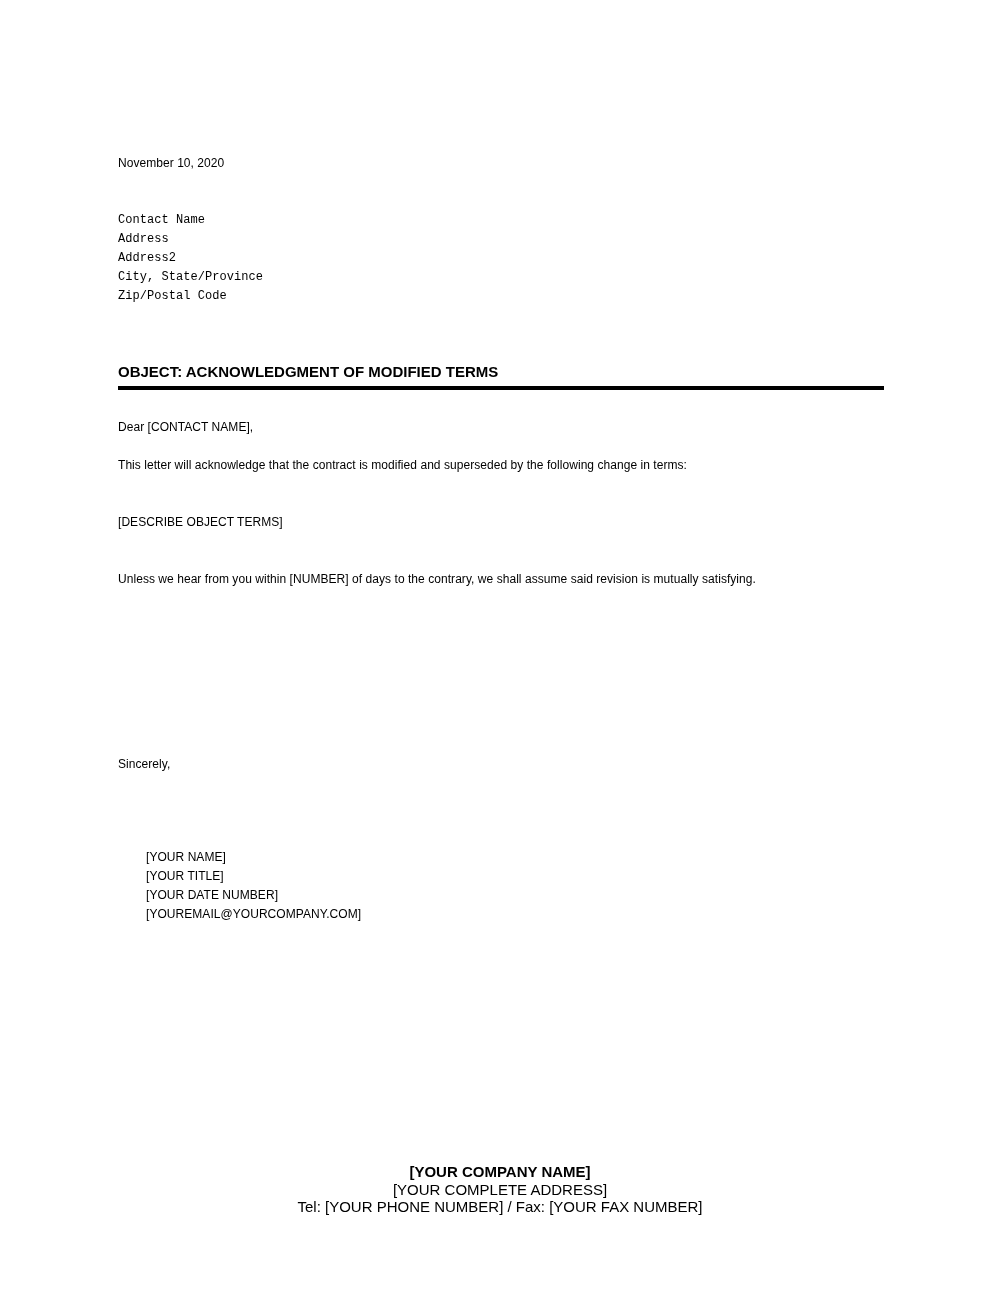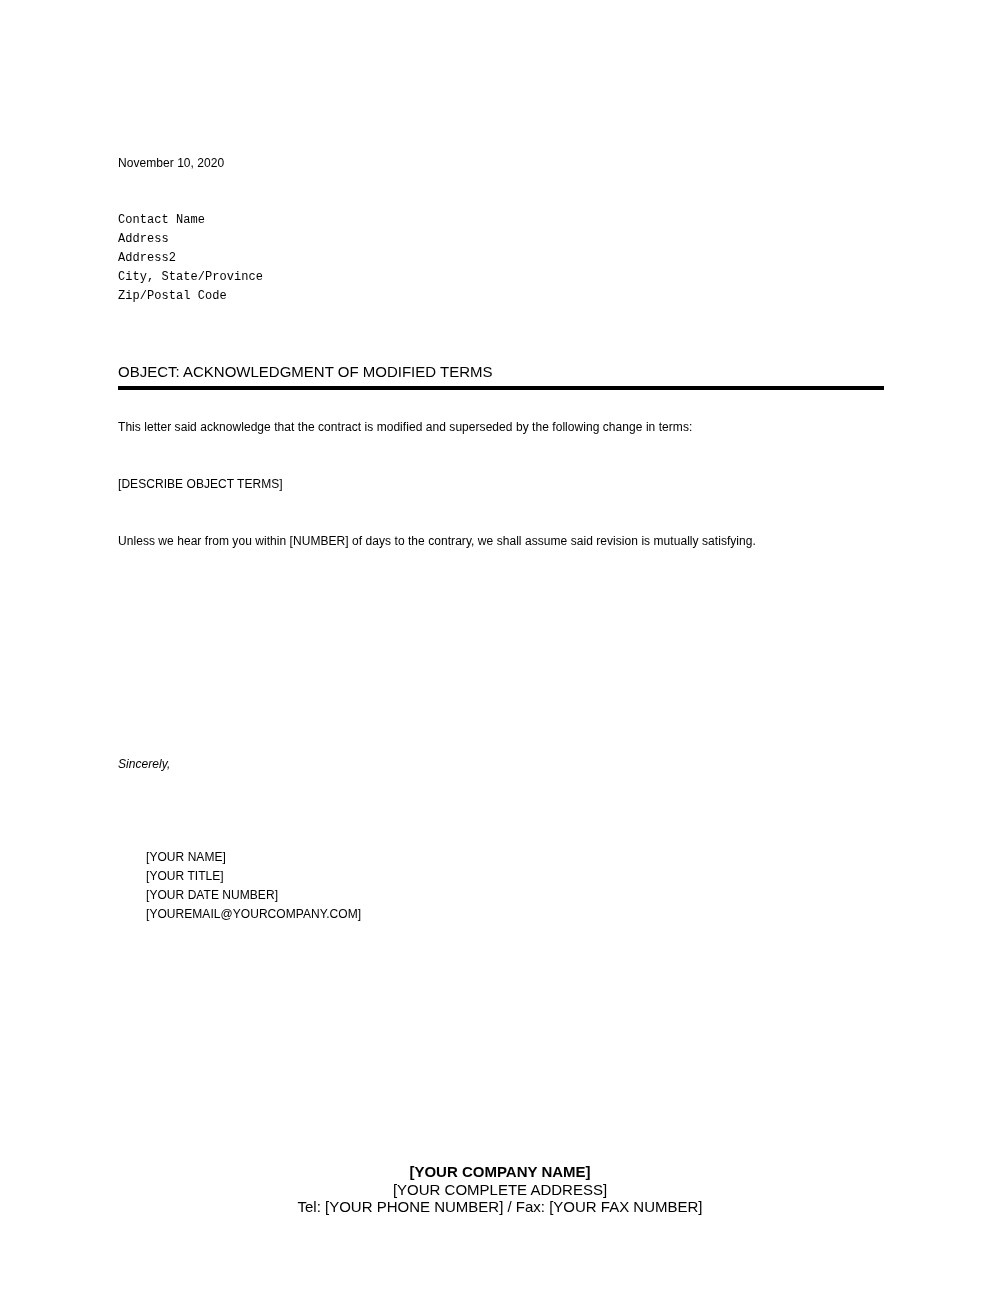--- a/index.html
+++ b/index.html
@@ -49,21 +49,21 @@
   .recipient-block .addr-line {
     white-space: nowrap;
   }
   
   .object-heading {
     position: absolute;
     top: 362px;
     left: 0;
     font-size: 15px;
     line-height: 19px;
-    font-weight: normal;
+    font-weight: bold;
     white-space: nowrap;
   }
   .divider-rule {
     position: absolute;
     top: 386px;
     left: 0;
     width: 766px;
     height: 4px;
     background: #000000;
   }
@@ -79,21 +79,20 @@
   }
   .body-flow p.tight {
     margin-bottom: 0;
   }
   .spacer-38 { height: 38px; }
   
   .closing-line {
     position: absolute;
     top: 755px;
     left: 0;
-    font-style: italic;
   }
   .signature-block {
     position: absolute;
     top: 848px;
     left: 0;
     margin-left: 28px;
   }
   .signature-block .sig-line {
     white-space: nowrap;
   }
@@ -130,21 +129,22 @@
       <div class="addr-line">Address2</div>
       <div class="addr-line">City, State/Province</div>
       <div class="addr-line">Zip/Postal Code</div>
     </div>
 
     <div class="object-heading">OBJECT: ACKNOWLEDGMENT OF MODIFIED TERMS</div>
 
     <div class="divider-rule"></div>
 
     <div class="body-flow letter-text">
-      <p class="tight">This letter said acknowledge that the contract is modified and superseded by the following change in terms:</p>
+      <p>Dear [CONTACT NAME],</p>
+      <p class="tight">This letter will acknowledge that the contract is modified and superseded by the following change in terms:</p>
       <div class="spacer-38"></div>
       <p class="tight">[DESCRIBE OBJECT TERMS]</p>
       <div class="spacer-38"></div>
       <p class="tight">Unless we hear from you within [NUMBER] of days to the contrary, we shall assume said revision is mutually satisfying.</p>
     </div>
 
     <div class="closing-line letter-text">Sincerely,</div>
 
     <div class="signature-block letter-text">
       <div class="sig-line">[YOUR NAME]</div>

